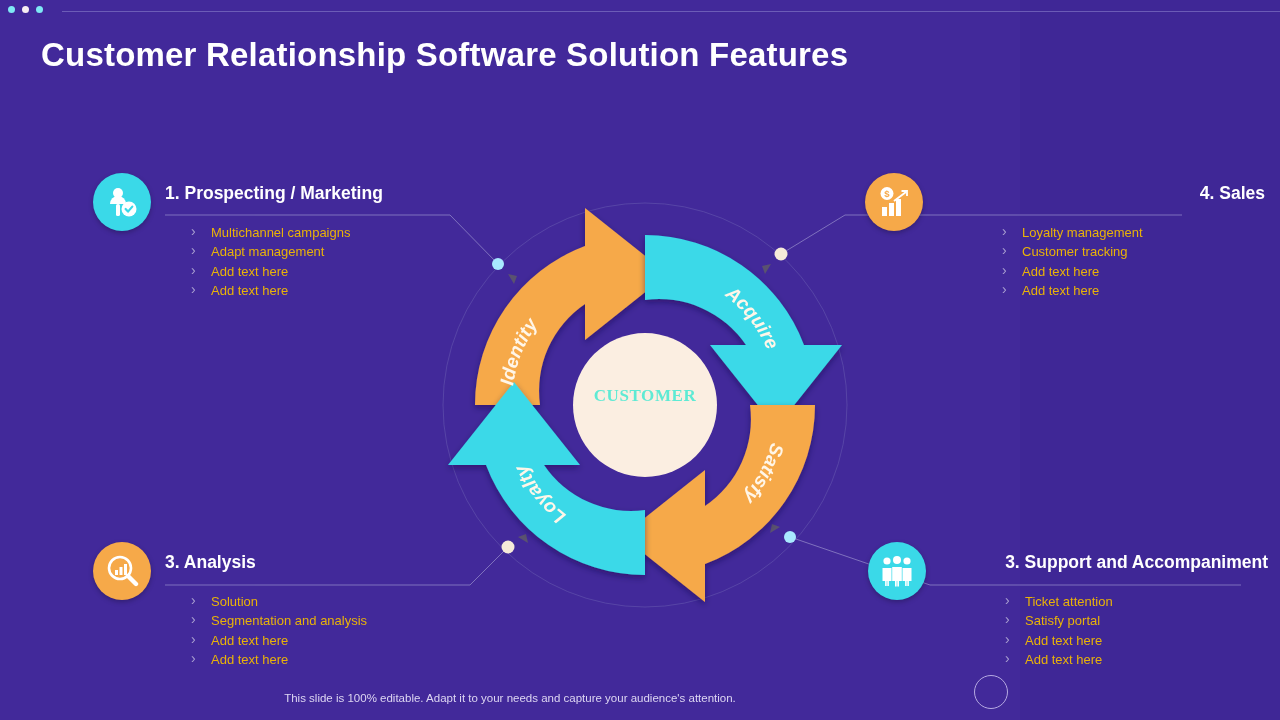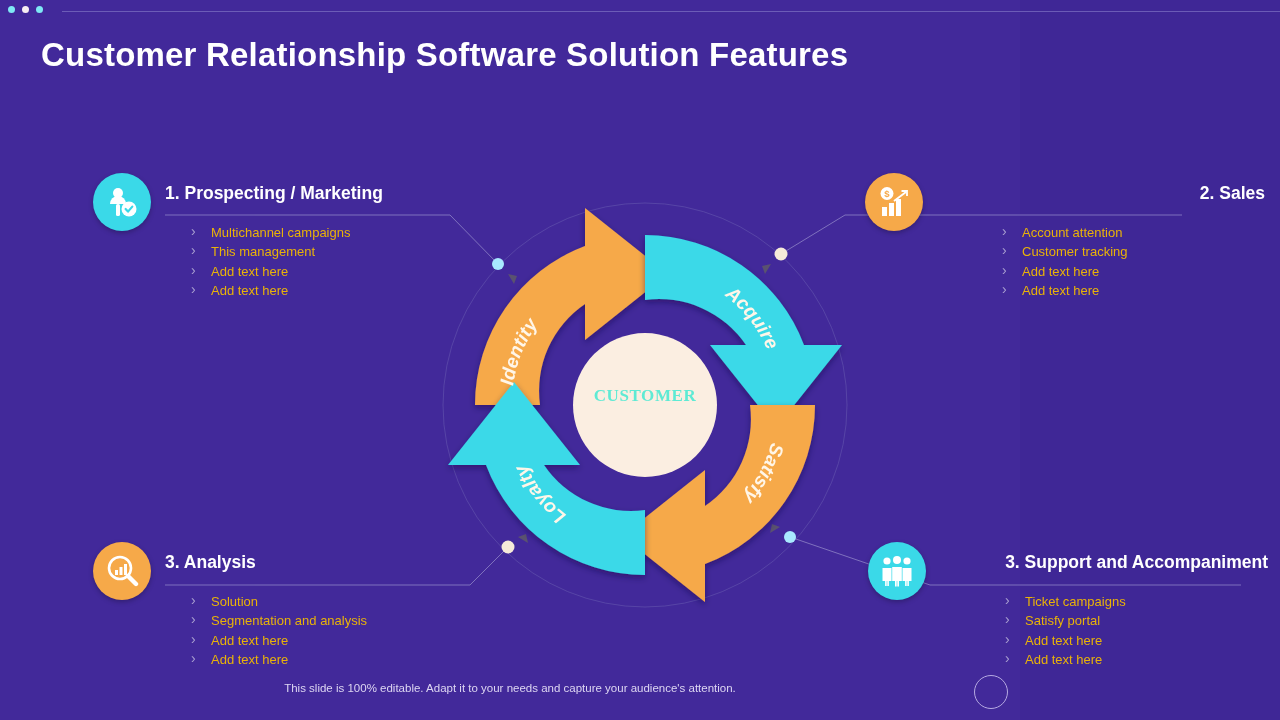--- a/index.html
+++ b/index.html
@@ -44,21 +44,21 @@
 
   
   .corner-circle {
     position: absolute; right: 12px; bottom: 11px;
     width: 34px; height: 34px; border-radius: 50%;
     border: 1.6px solid #b6a9e2;
   }
 
   
   .footer {
-    position: absolute; left: 0; right: 0; bottom: 26px;
+    position: absolute; left: 0; right: 0; bottom: 16px;
     text-align: center; font-size: 11.5px; color: #ddd6f2; font-weight: 500;
   }
 
   
   .connectors { position: absolute; left: 0; top: 0; width: 1280px; height: 720px; pointer-events: none; }
 
   
   .feature { position: absolute; }
   .feature .ficon {
     position: absolute; left: 0; top: 0;
@@ -231,61 +231,61 @@
         <circle cx="13" cy="8" r="5" fill="#ffffff"></circle>
         <path d="M 5 19 a 8 8 0 0 1 16 0 z" fill="#ffffff"></path>
         <rect x="11" y="19" width="4" height="12" rx="1.6" fill="#ffffff"></rect>
         <circle cx="24" cy="24" r="7.5" fill="#ffffff"></circle>
         <path d="M 20.6 24 l 2.4 2.6 l 4.3 -5" fill="none" stroke="#3ad9e8" stroke-width="2.2" stroke-linecap="round" stroke-linejoin="round"></path>
       </svg>
     </div>
     <div class="fhead">1. Prospecting / Marketing</div>
     <ul class="flist">
       <li>Multichannel campaigns</li>
-      <li>This management</li>
+      <li>Adapt management</li>
       <li>Add text here</li>
       <li>Add text here</li>
     </ul>
   </div>
 
   <div class="feature right" id="f2">
     <div class="ficon orange">
       <svg width="34" height="34" viewBox="0 0 34 34">
         <circle cx="10" cy="8.5" r="6.5" fill="#ffffff"></circle>
         <text x="10" y="12.4" font-family="Liberation Sans, sans-serif" font-size="9.5" font-weight="bold" fill="#f6a949" text-anchor="middle">$</text>
         <rect x="5" y="22" width="5" height="9" fill="#ffffff"></rect>
         <rect x="12" y="18" width="5" height="13" fill="#ffffff"></rect>
         <rect x="19" y="14" width="5" height="17" fill="#ffffff"></rect>
         <path d="M 17 16 L 29 7" stroke="#ffffff" stroke-width="1.8" fill="none"></path>
         <path d="M 24.5 6 L 30 6 L 30 11" stroke="#ffffff" stroke-width="1.8" fill="none"></path>
       </svg>
     </div>
-    <div class="fhead">2. Sales</div>
+    <div class="fhead">4. Sales</div>
     <ul class="flist">
-      <li>Account attention</li>
+      <li>Loyalty management</li>
       <li>Customer tracking</li>
       <li>Add text here</li>
       <li>Add text here</li>
     </ul>
   </div>
 
   <div class="feature right" id="f3">
     <div class="ficon cyan">
       <svg width="34" height="34" viewBox="0 0 34 34">
         <circle cx="7" cy="7" r="3.6" fill="#ffffff"></circle>
         <circle cx="17" cy="6" r="4.0" fill="#ffffff"></circle>
         <circle cx="27" cy="7" r="3.6" fill="#ffffff"></circle>
         <path d="M 2.5 14 h 9 v 13 h -2.6 v 5 h -1.6 v -5 h -0.6 v 5 h -1.6 v -5 h -2.6 z" fill="#ffffff"></path>
         <path d="M 12.2 13 h 9.6 v 14 h -2.8 v 5.5 h -1.7 v -5.5 h -0.6 v 5.5 h -1.7 v -5.5 h -2.8 z" fill="#ffffff"></path>
         <path d="M 22.5 14 h 9 v 13 h -2.6 v 5 h -1.6 v -5 h -0.6 v 5 h -1.6 v -5 h -2.6 z" fill="#ffffff"></path>
       </svg>
     </div>
     <div class="fhead">3. Support and Accompaniment</div>
     <ul class="flist">
-      <li>Ticket campaigns</li>
+      <li>Ticket attention</li>
       <li>Satisfy portal</li>
       <li>Add text here</li>
       <li>Add text here</li>
     </ul>
   </div>
 
   <div class="feature" id="f4">
     <div class="ficon orange">
       <svg width="34" height="34" viewBox="0 0 34 34">
         <circle cx="15" cy="14" r="11" fill="none" stroke="#ffffff" stroke-width="2.6"></circle>

